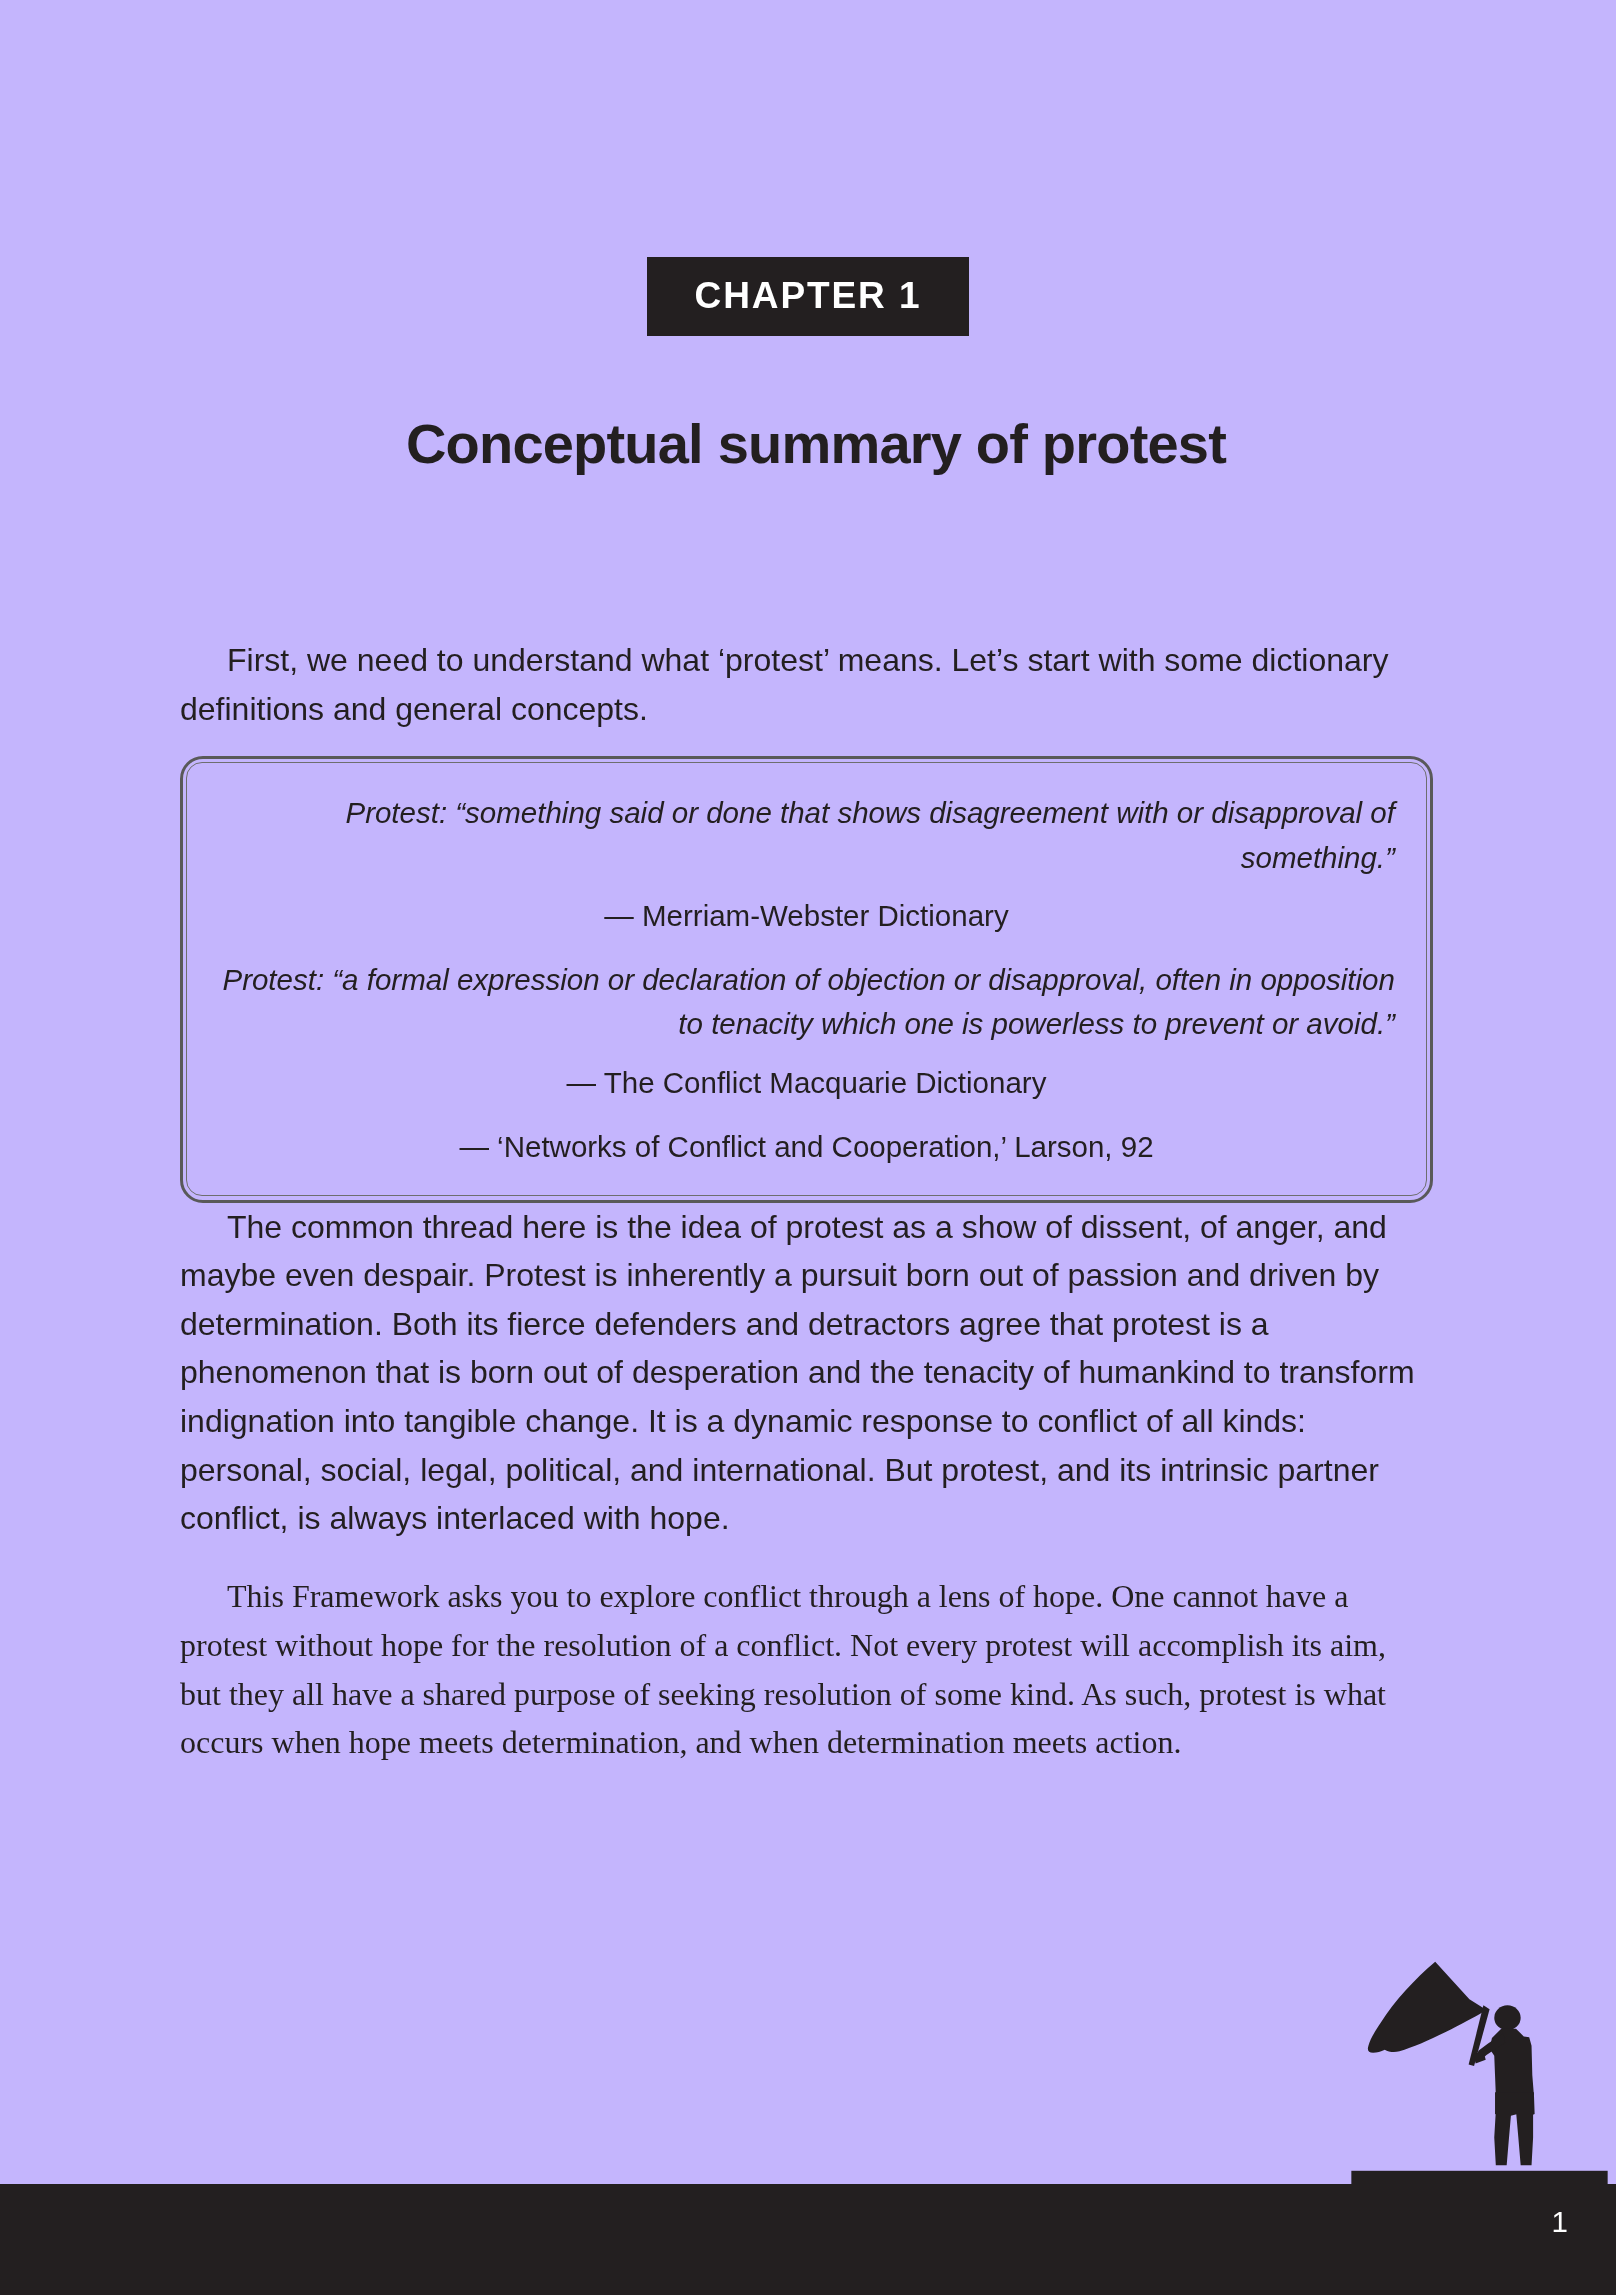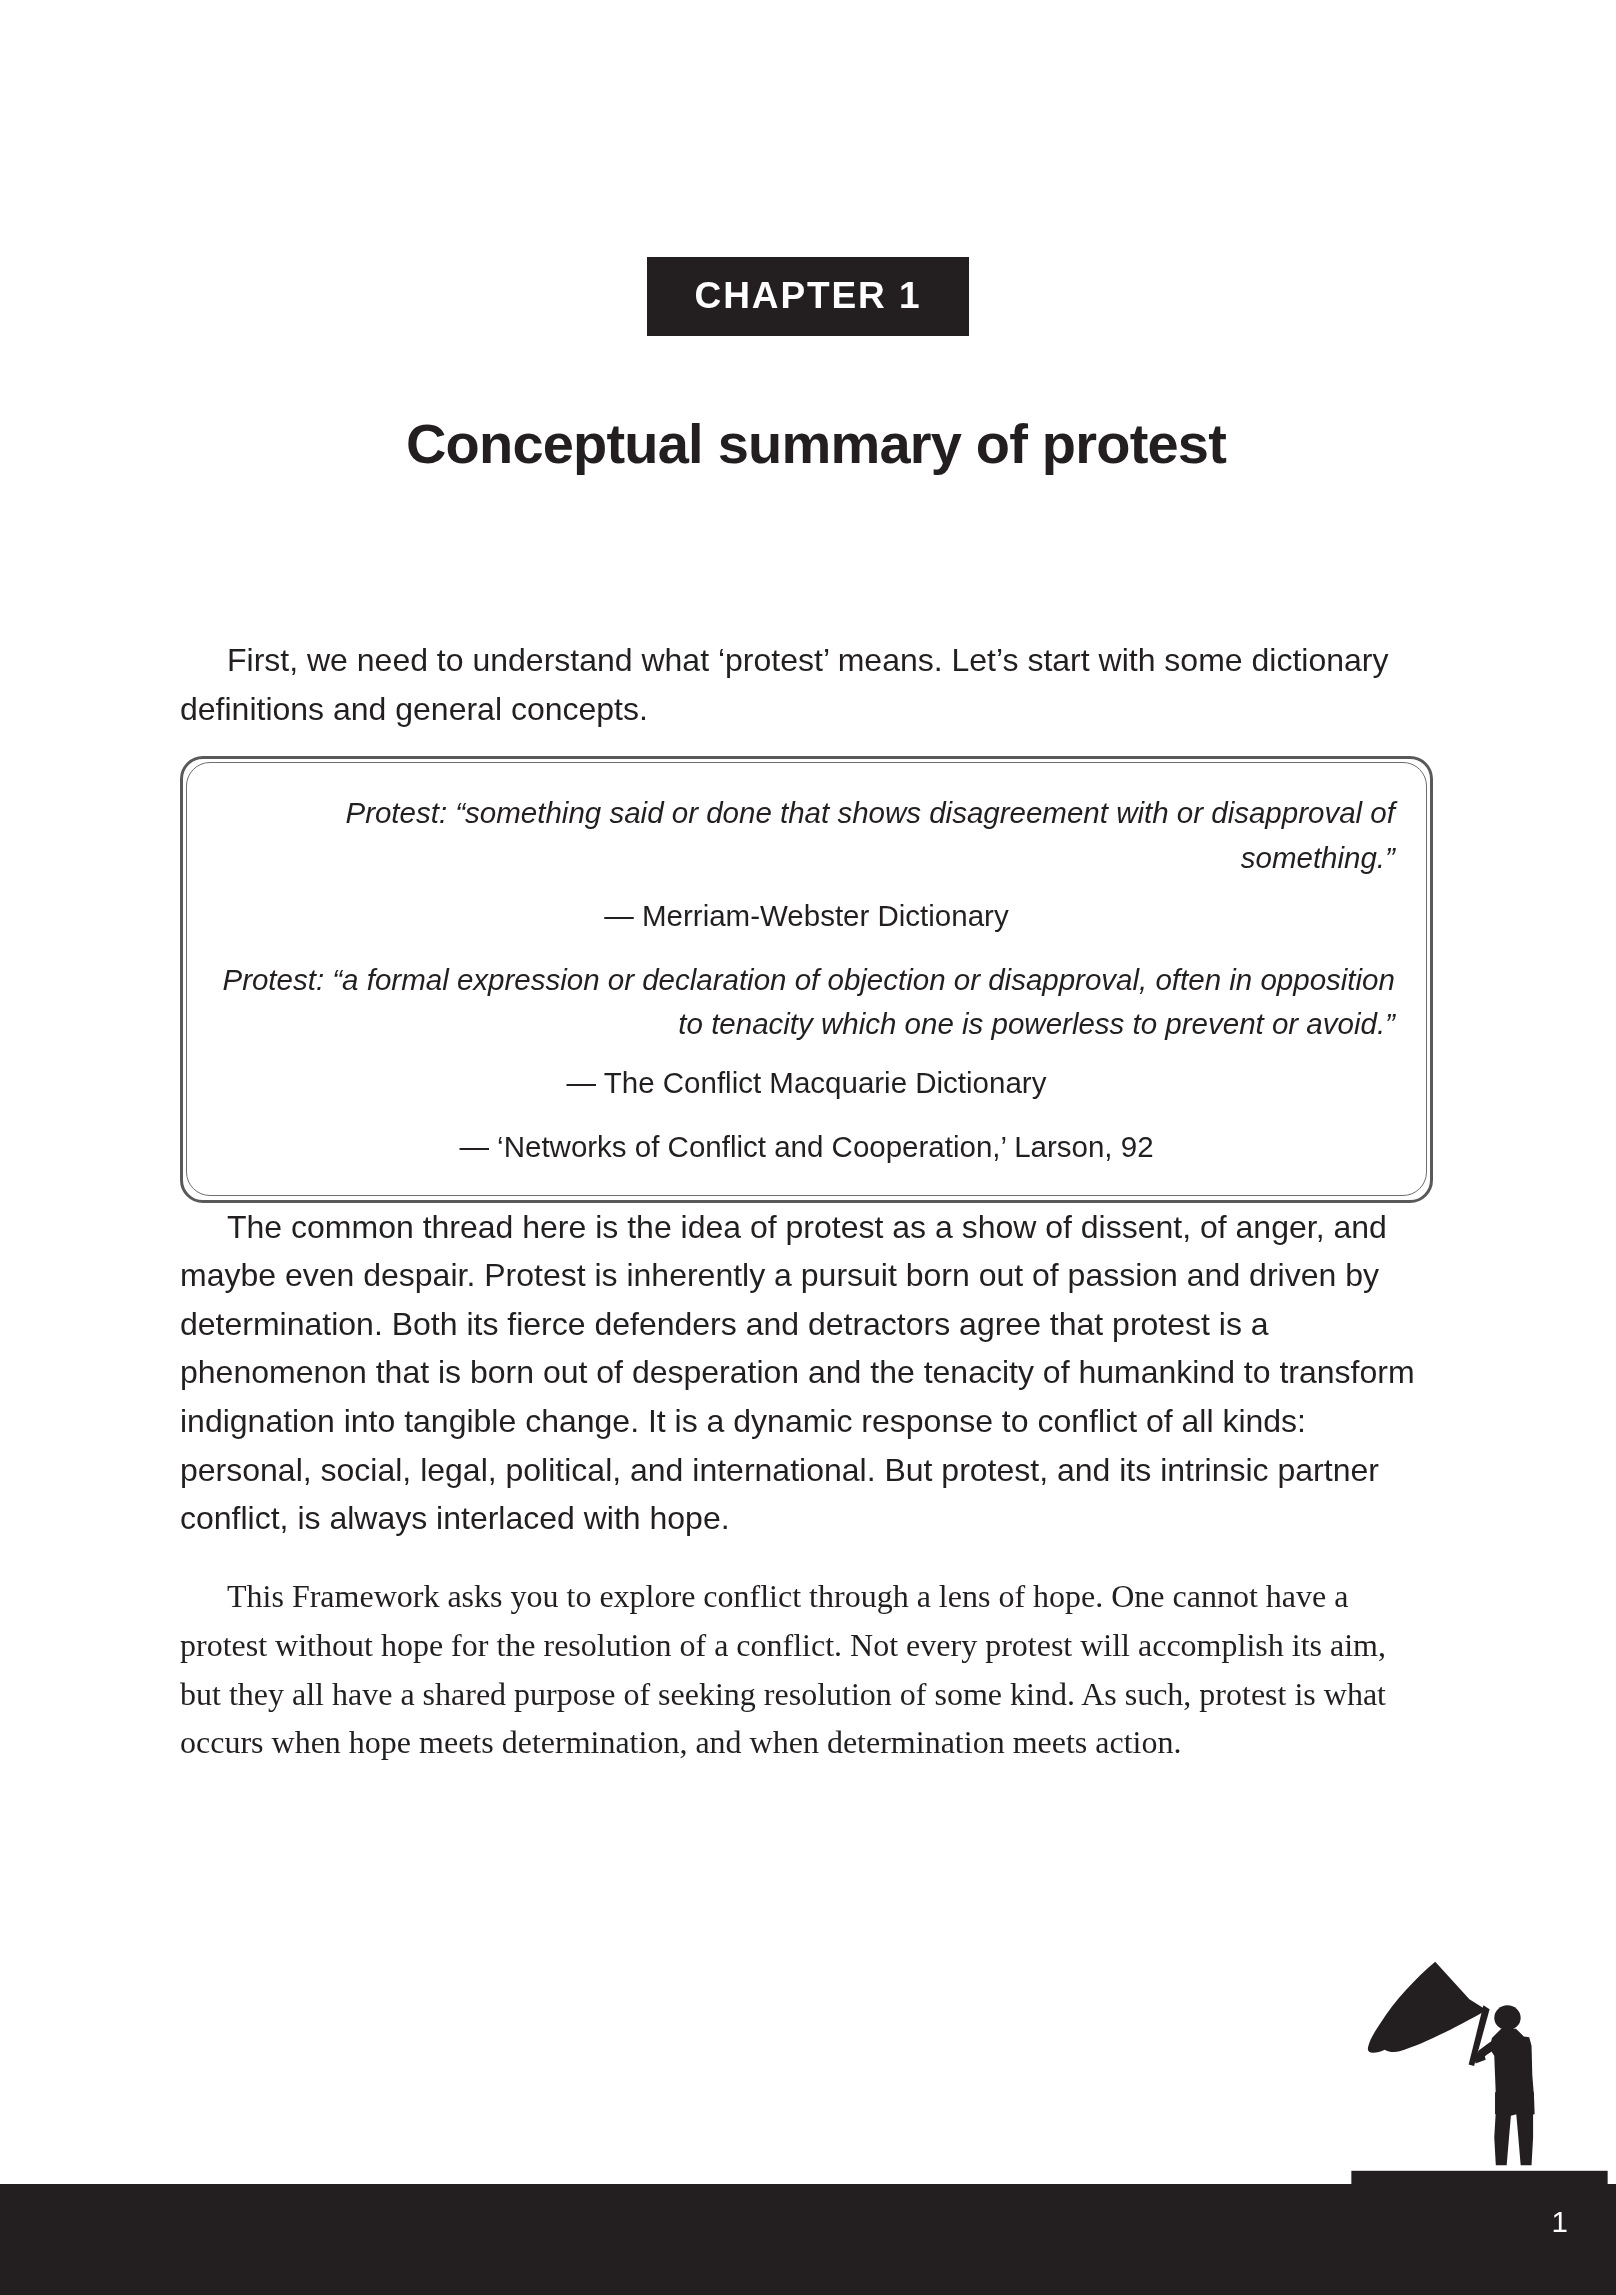--- a/index.html
+++ b/index.html
@@ -7,21 +7,21 @@
     padding: 0;
     background: #ededed;
   }
   body {
     font-family: "Liberation Sans", sans-serif;
   }
   .page {
     position: relative;
     width: 1616px;
     height: 2295px;
-    background: #ffffff;
+    background: #c4b5fd;
     overflow: hidden;
     box-sizing: border-box;
   }
 
   
   .chapter-badge-wrap {
     position: absolute;
     left: 0;
     top: 257px;
     width: 1616px;
@@ -73,21 +73,21 @@
   
   .quote-box {
     margin: 23px 0 0 0;
     border: 3.9px solid #595959;
     border-radius: 23px;
     padding: 3.1px;
     box-sizing: border-box;
   }
   .quote-box-inner {
     border: 1.6px solid #6e6e6e;
-    border-radius: 24px;
+    border-radius: 16px;
     padding: 28px 31px 26.4px 31px;
     box-sizing: border-box;
   }
   .quote-item { margin-bottom: 7.8px; }
   .quote-item:last-child { margin-bottom: 0; }
   .quote-text {
     font-size: 29.5px;
     line-height: 1.5;
     font-style: italic;
     color: #231f20;

